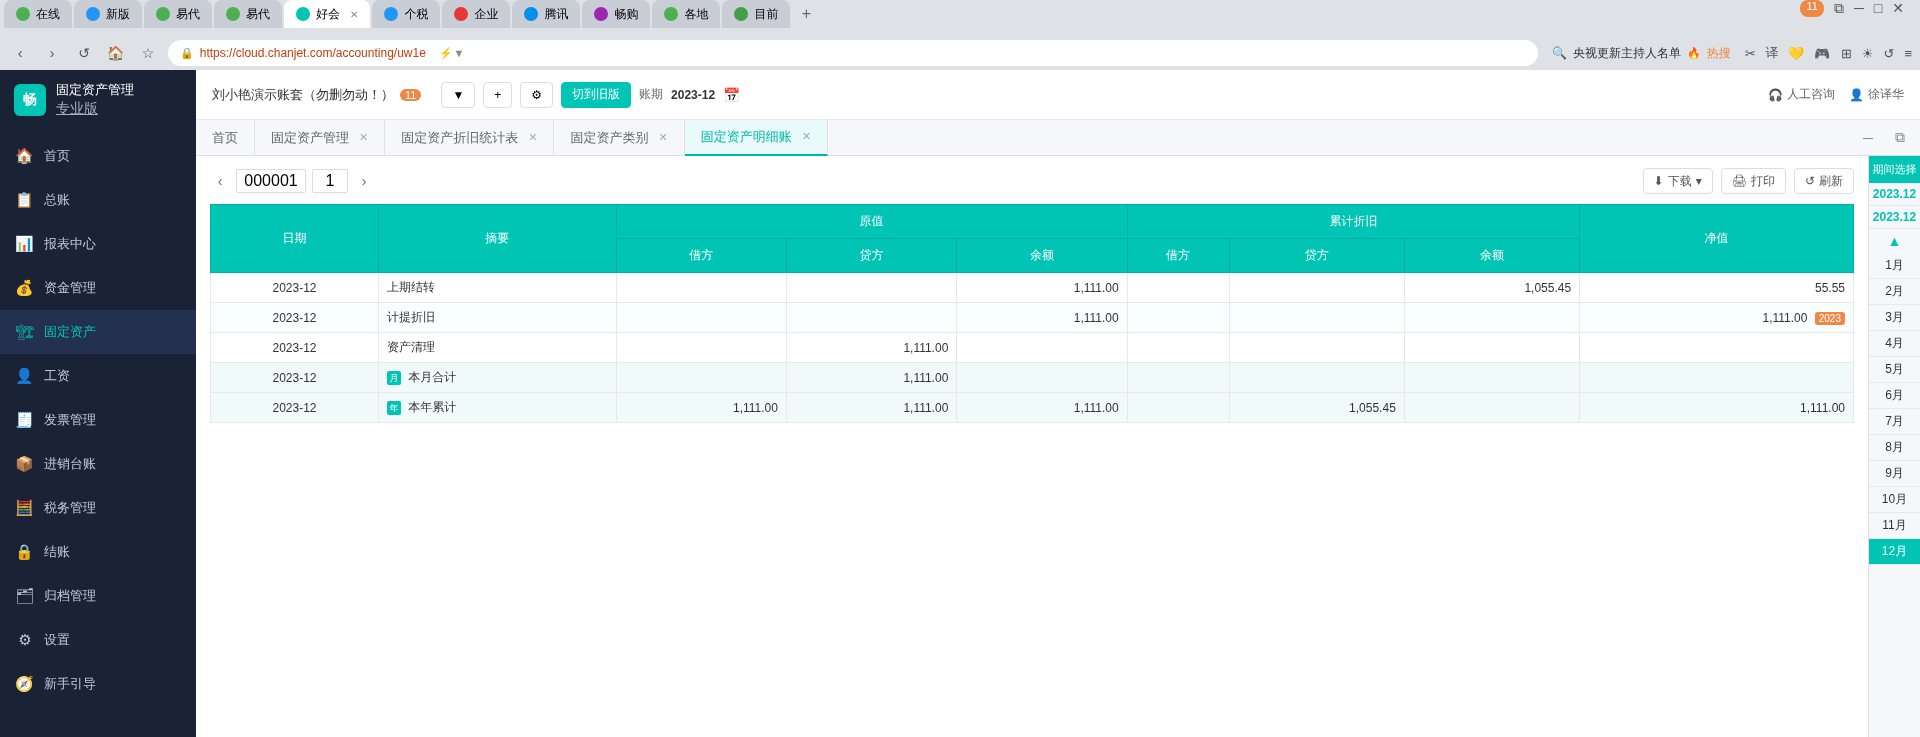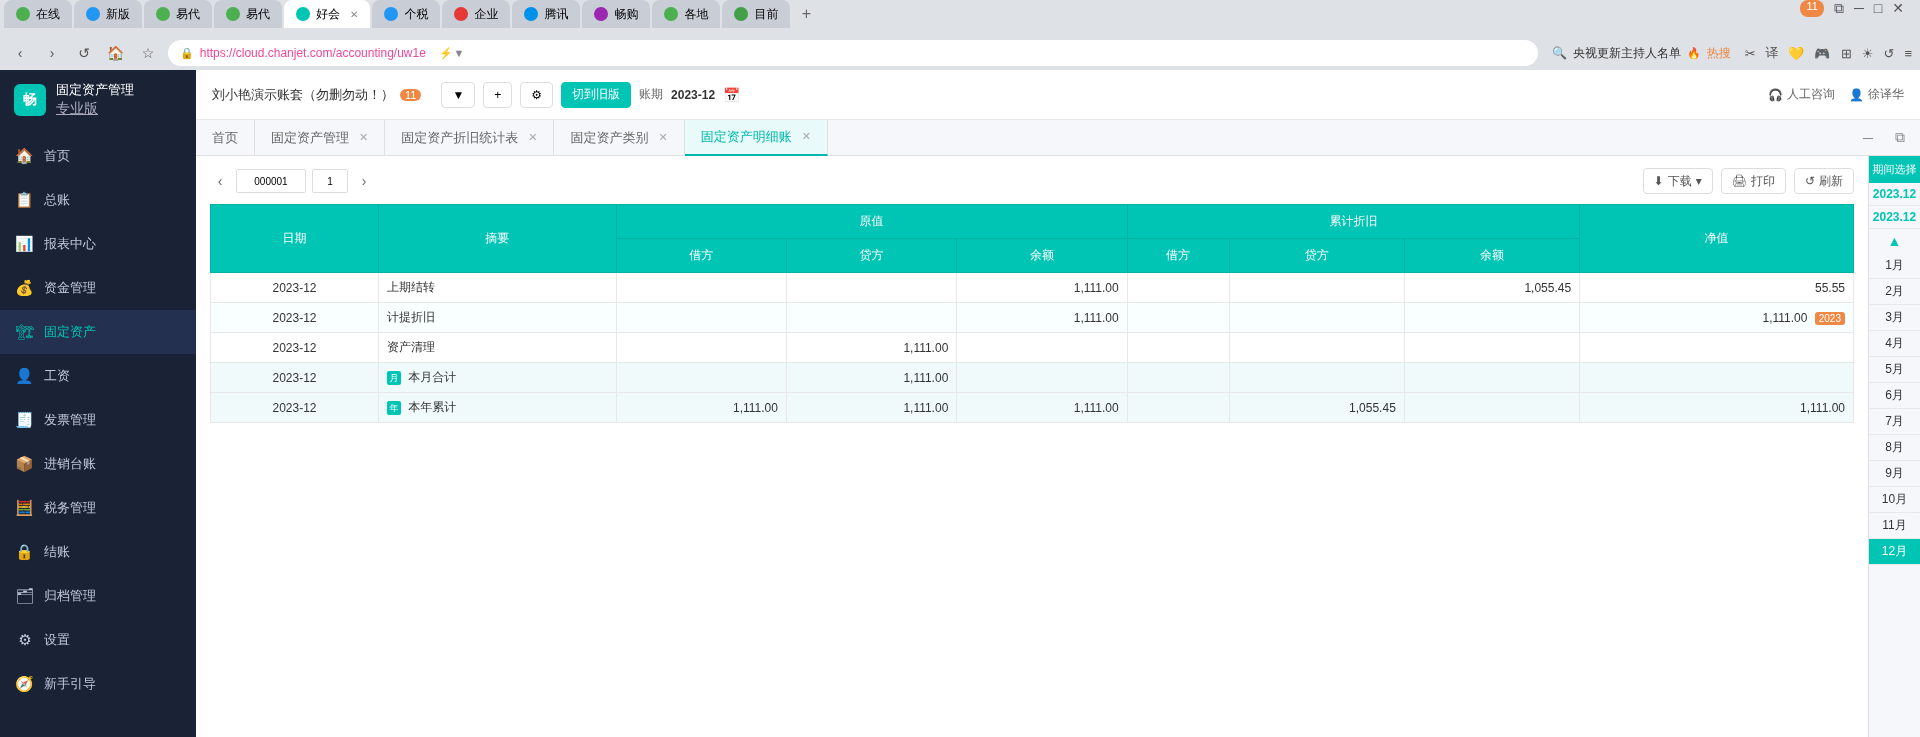--- a/index.html
+++ b/index.html
@@ -10,21 +10,21 @@
     .tab-bar { display: flex; align-items: flex-start; height: 36px; background: #dee1e6; padding: 0 4px; gap: 2px; }
     .browser-tab { display: flex; align-items: center; height: 28px; padding: 0 12px; border-radius: 8px 8px 0 0; font-size: 12px; gap: 6px; cursor: pointer; max-width: 160px; }
     .browser-tab.active { background: #fff; }
     .browser-tab.inactive { background: #c8cdd6; }
     .browser-tab .tab-close { margin-left: 4px; color: #888; font-size: 10px; }
     .tab-add { width: 28px; height: 28px; display: flex; align-items: center; justify-content: center; font-size: 16px; color: #666; cursor: pointer; }
     .address-bar-row { display: flex; align-items: center; height: 34px; background: #dee1e6; padding: 0 8px; gap: 8px; }
     .nav-btn { width: 24px; height: 24px; display: flex; align-items: center; justify-content: center; color: #555; cursor: pointer; font-size: 14px; }
     .address-bar { flex: 1; height: 26px; background: #fff; border-radius: 13px; display: flex; align-items: center; padding: 0 12px; gap: 6px; font-size: 12px; color: #333; }
     .address-bar .lock-icon { color: #4a9; font-size: 11px; }
-    .address-text { color: #ec4899; font-size: 12px; }
+    .address-text { color: #c2410c; font-size: 12px; }
     .search-bar { display: flex; align-items: center; gap: 6px; font-size: 12px; color: #333; padding: 0 6px; }
     .hot-search { color: #e84; font-size: 11px; }
     .toolbar-icons { display: flex; align-items: center; gap: 10px; font-size: 13px; color: #555; }
 
     
     .app-container { display: flex; height: 667px; background: #f0f2f5; }
 
     
     .sidebar { width: 196px; background: #1a2236; display: flex; flex-direction: column; height: 100%; }
     .sidebar-logo { height: 60px; display: flex; align-items: center; padding: 0 14px; gap: 10px; background: #1a2236; }
@@ -57,21 +57,21 @@
     .tab-window-btns { margin-left: auto; display: flex; align-items: center; gap: 8px; padding-right: 8px; }
     .tab-window-btn { width: 24px; height: 24px; display: flex; align-items: center; justify-content: center; color: #888; font-size: 14px; cursor: pointer; }
 
     
     .content-area { flex: 1; display: flex; overflow: hidden; background: #fff; }
     .main-panel { flex: 1; padding: 12px 14px; overflow: auto; }
 
     
     .page-nav { display: flex; align-items: center; gap: 6px; margin-bottom: 10px; }
     .page-nav-btn { width: 20px; height: 20px; display: flex; align-items: center; justify-content: center; color: #666; font-size: 14px; cursor: pointer; }
-    .page-input { width: 60px; height: 24px; border: 1px solid #ddd; border-radius: 2px; text-align: center; font-size: 10px; padding: 0 4px; }
+    .page-input { width: 60px; height: 24px; border: 1px solid #ddd; border-radius: 2px; text-align: center; font-size: 16px; padding: 0 4px; }
     .page-nav-actions { margin-left: auto; display: flex; align-items: center; gap: 8px; }
     .action-btn { height: 26px; padding: 0 10px; border: 1px solid #ddd; border-radius: 4px; background: #fff; font-size: 12px; cursor: pointer; display: flex; align-items: center; gap: 4px; color: #555; }
 
     
     .ledger-table { width: 100%; border-collapse: collapse; font-size: 12px; }
     .ledger-table th { background: #00c4b4; color: #fff; padding: 8px 6px; text-align: center; border: 1px solid #00b0a0; font-weight: normal; }
     .ledger-table td { padding: 6px 8px; border: 1px solid #e8e8e8; text-align: center; color: #333; }
     .ledger-table tr:nth-child(even) td { background: #f9fefe; }
     .ledger-table .num { text-align: right; }
     .ledger-table .left { text-align: left; }

